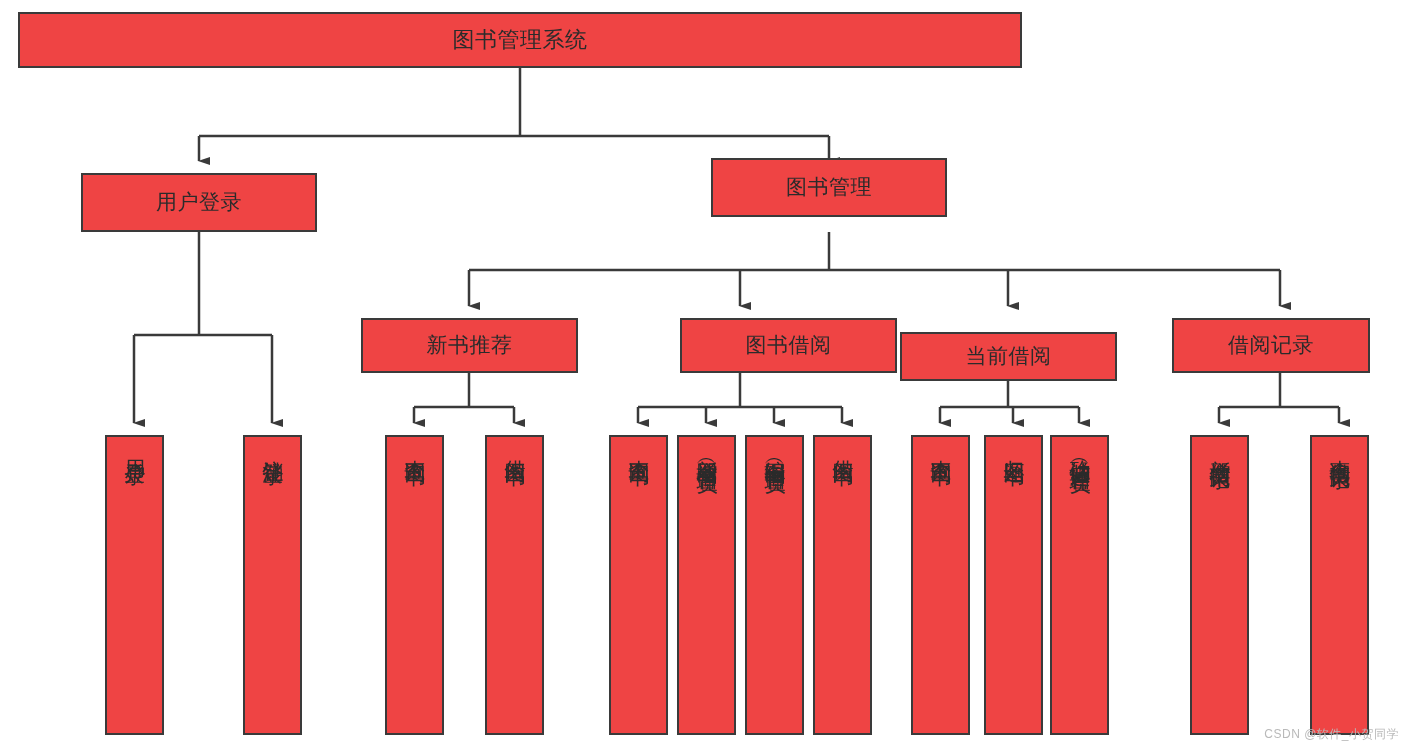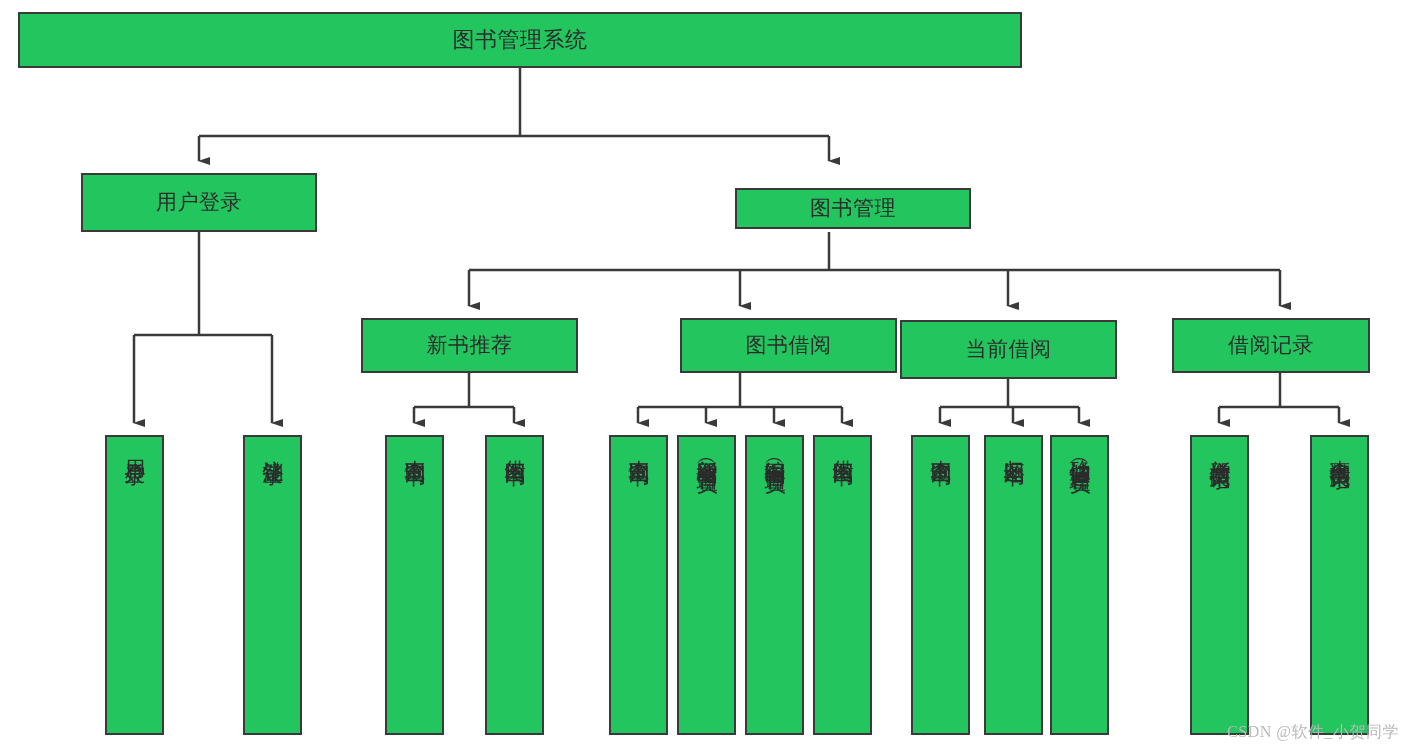--- a/index.html
+++ b/index.html
@@ -21,21 +21,21 @@
     position: absolute;
     left: 0;
     top: 0;
     width: 1405px;
     height: 747px;
   }
   .node {
     position: absolute;
     box-sizing: border-box;
     border: 2.5px solid #3a3a3a;
-    background: #22c55e;
+    background: #ef4444;
     display: flex;
     align-items: center;
     justify-content: center;
     color: #2b2b2b;
   }
   .node .label {
     display: block;
     text-align: center;
     line-height: 1.18;
     letter-spacing: 0.5px;
@@ -52,26 +52,25 @@
     writing-mode: vertical-rl;
     text-orientation: upright;
     font-size: 21px;
     letter-spacing: 2px;
   }
   .node.root .label { font-size: 22px; }
   #watermark {
     position: absolute;
     right: 6px;
     bottom: 4px;
-    font-size: 16px;
+    font-size: 12px;
     color: #b9b9b9;
     letter-spacing: 0.5px;
     white-space: nowrap;
     pointer-events: none;
-    font-family: Liberation Serif, serif;
   }
 </style>
 </head>
 <body>
 
 <div id="diagram-root">
 
   <svg id="wires" viewBox="0 0 1405 747" xmlns="http://www.w3.org/2000/svg">
     <defs>
       <marker id="arrowhead" markerWidth="10" markerHeight="12" refX="4" refY="11" orient="auto" markerUnits="userSpaceOnUse">
@@ -115,30 +114,30 @@
       </g>
   </svg>
 
   <div id="nodes-layer">
       <div class="node horiz root" style="left: 18px; top: 12px; width: 1004px; height: 56px; border-color: rgb(58, 58, 58); color: rgb(43, 43, 43);">
         <span class="label">图书管理系统</span>
       </div>
       <div class="node horiz" style="left: 81px; top: 173px; width: 236px; height: 59px; border-color: rgb(58, 58, 58); color: rgb(43, 43, 43);">
         <span class="label">用户登录</span>
       </div>
-      <div class="node horiz" style="left: 711px; top: 188px; width: 236px; height: 41px; border-color: rgb(58, 58, 58); color: rgb(43, 43, 43); margin-left: 24px;">
+      <div class="node horiz" style="left: 711px; top: 158px; width: 236px; height: 59px; border-color: rgb(58, 58, 58); color: rgb(43, 43, 43);">
         <span class="label">图书管理</span>
       </div>
       <div class="node horiz" style="left: 361px; top: 318px; width: 217px; height: 55px; border-color: rgb(58, 58, 58); color: rgb(43, 43, 43);">
         <span class="label">新书推荐</span>
       </div>
       <div class="node horiz" style="left: 632px; top: 318px; width: 217px; height: 55px; border-color: rgb(58, 58, 58); color: rgb(43, 43, 43); margin-left: 48px;">
         <span class="label">图书借阅</span>
       </div>
-      <div class="node horiz" style="left: 900px; top: 320px; width: 217px; height: 59px; border-color: rgb(58, 58, 58); color: rgb(43, 43, 43);">
+      <div class="node horiz" style="left: 900px; top: 332px; width: 217px; height: 49px; border-color: rgb(58, 58, 58); color: rgb(43, 43, 43);">
         <span class="label">当前借阅</span>
       </div>
       <div class="node horiz" style="left: 1172px; top: 318px; width: 198px; height: 55px; border-color: rgb(58, 58, 58); color: rgb(43, 43, 43);">
         <span class="label">借阅记录</span>
       </div>
       <div class="node vert" style="left: 105px; top: 435px; width: 59px; height: 300px; border-color: rgb(58, 58, 58); color: rgb(43, 43, 43);">
         <span class="label">用户登录</span>
       </div>
       <div class="node vert" style="left: 243px; top: 435px; width: 59px; height: 300px; border-color: rgb(58, 58, 58); color: rgb(43, 43, 43);">
         <span class="label">注销登录</span>

